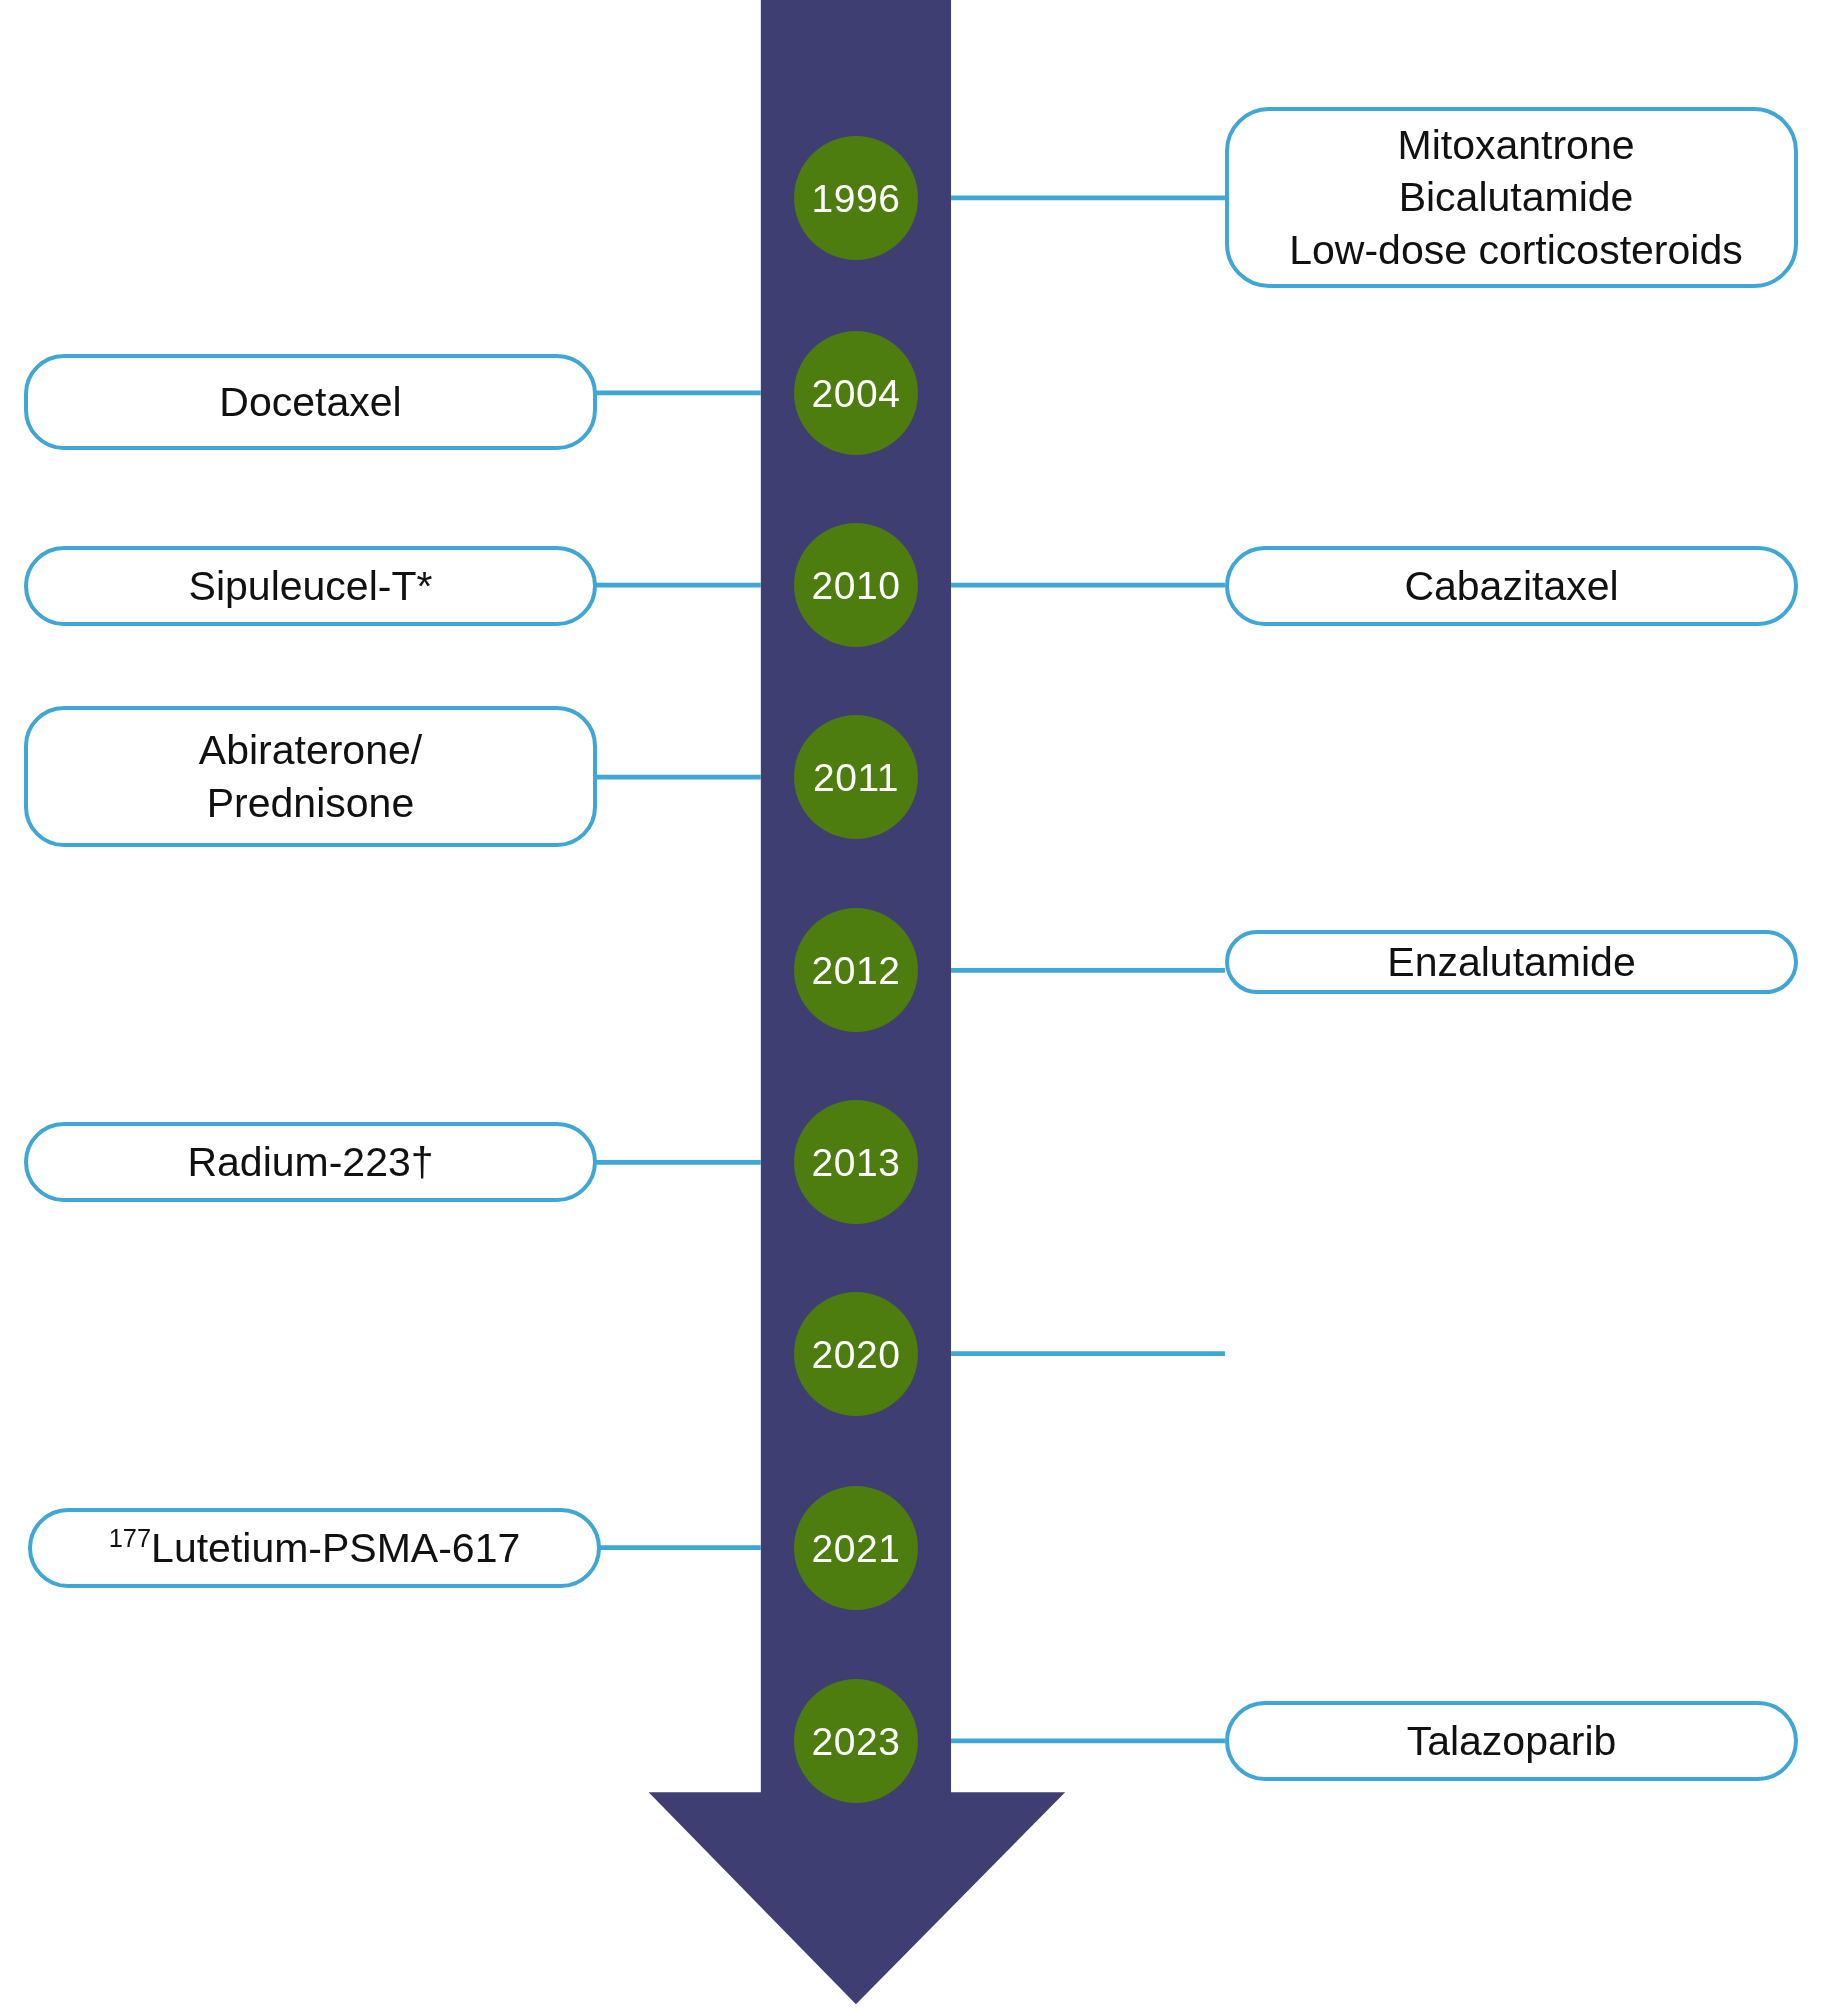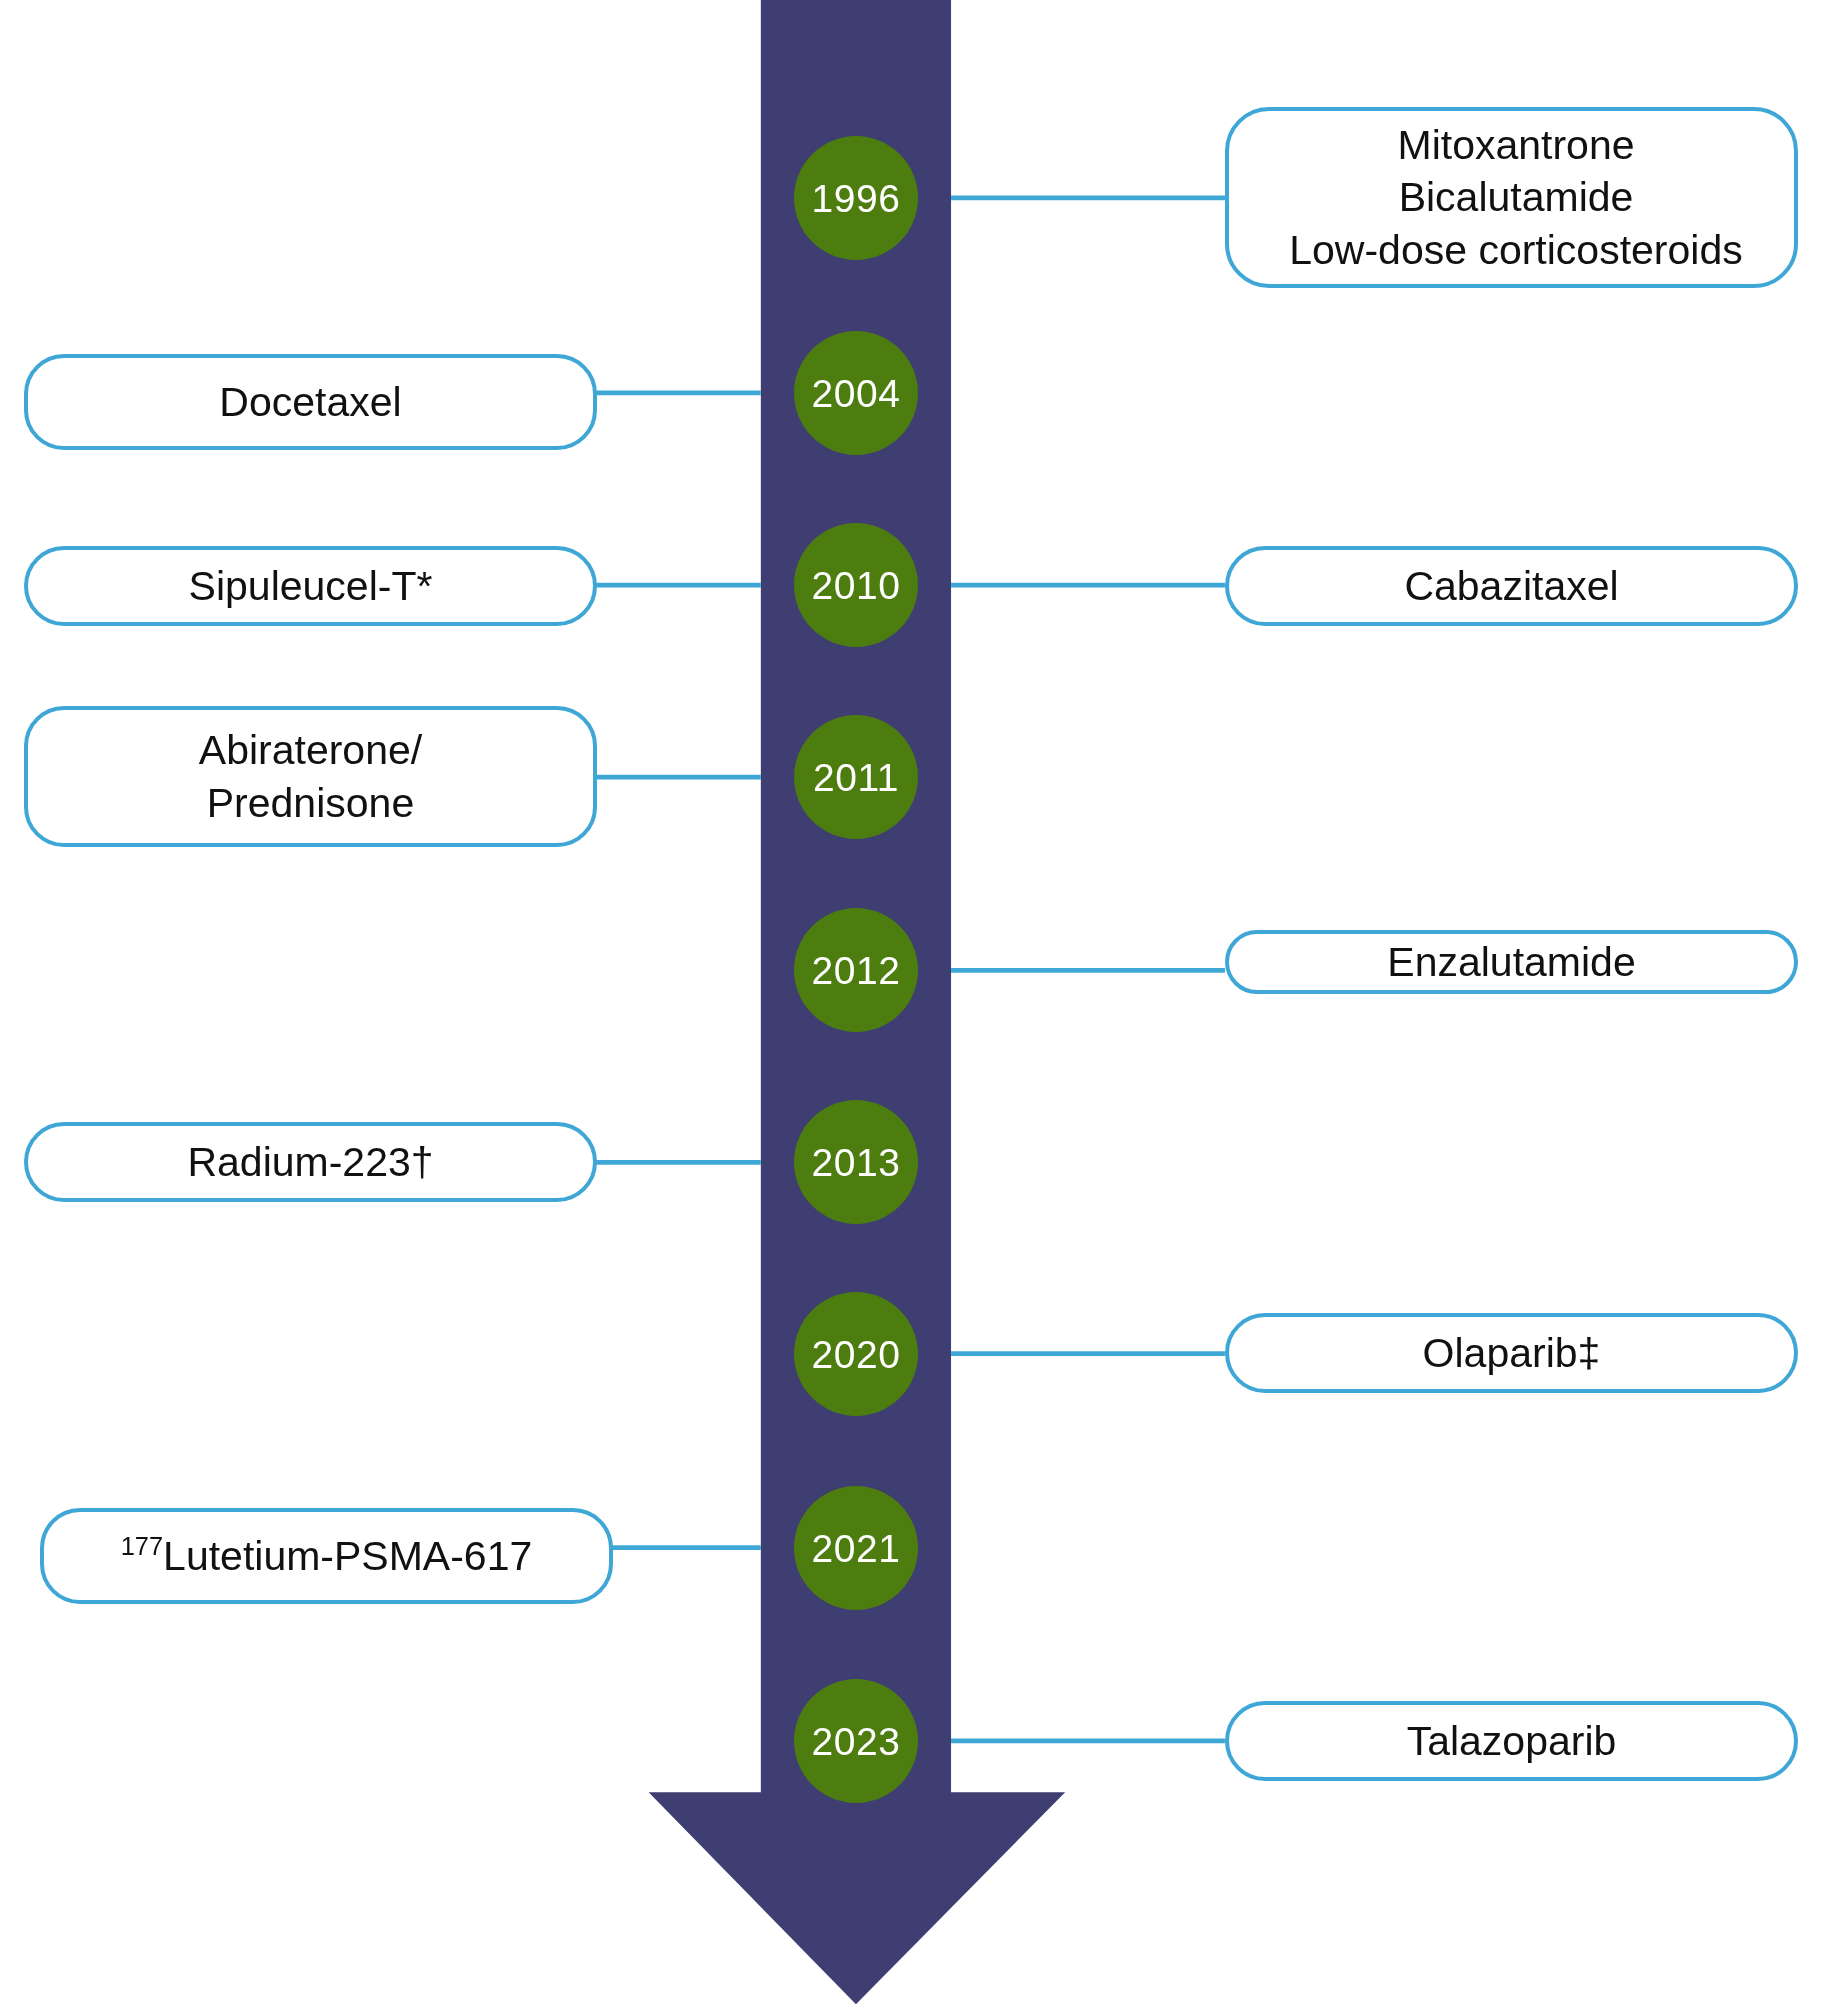--- a/index.html
+++ b/index.html
@@ -97,23 +97,20 @@
   </div>
 
   <div class="drug-box" style="left:1225px;top:546px;width:573px;height:80px;">
     <span class="txt">Cabazitaxel</span>
   </div>
 
   <div class="drug-box" style="left:1225px;top:930px;width:573px;height:64px;">
     <span class="txt">Enzalutamide</span>
   </div>
 
-  <div class="drug-box" style="left:1225px;top:1313px;width:573px;height:80px;">
-    <span class="txt">Olaparib‡</span>
-  </div>
 
   <div class="drug-box" style="left:1225px;top:1701px;width:573px;height:80px;">
     <span class="txt">Talazoparib</span>
   </div>
 
   <div class="drug-box" style="left:24px;top:354px;width:573px;height:96px;">
     <span class="txt">Docetaxel</span>
   </div>
 
   <div class="drug-box" style="left:24px;top:546px;width:573px;height:80px;">
@@ -122,18 +119,18 @@
 
   <div class="drug-box" style="left:24px;top:706px;width:573px;height:141px;">
     <span class="txt">Abiraterone/
 Prednisone</span>
   </div>
 
   <div class="drug-box" style="left:24px;top:1122px;width:573px;height:80px;">
     <span class="txt">Radium-223†</span>
   </div>
 
-  <div class="drug-box" style="left:40px;top:1508px;width:573px;height:96px;">
+  <div class="drug-box" style="left:28px;top:1508px;width:573px;height:80px;">
     <span class="txt"><span class="sup">177</span><span>Lutetium-PSMA-617</span></span>
   </div>
 
 </div>
 
 
 </body></html>

